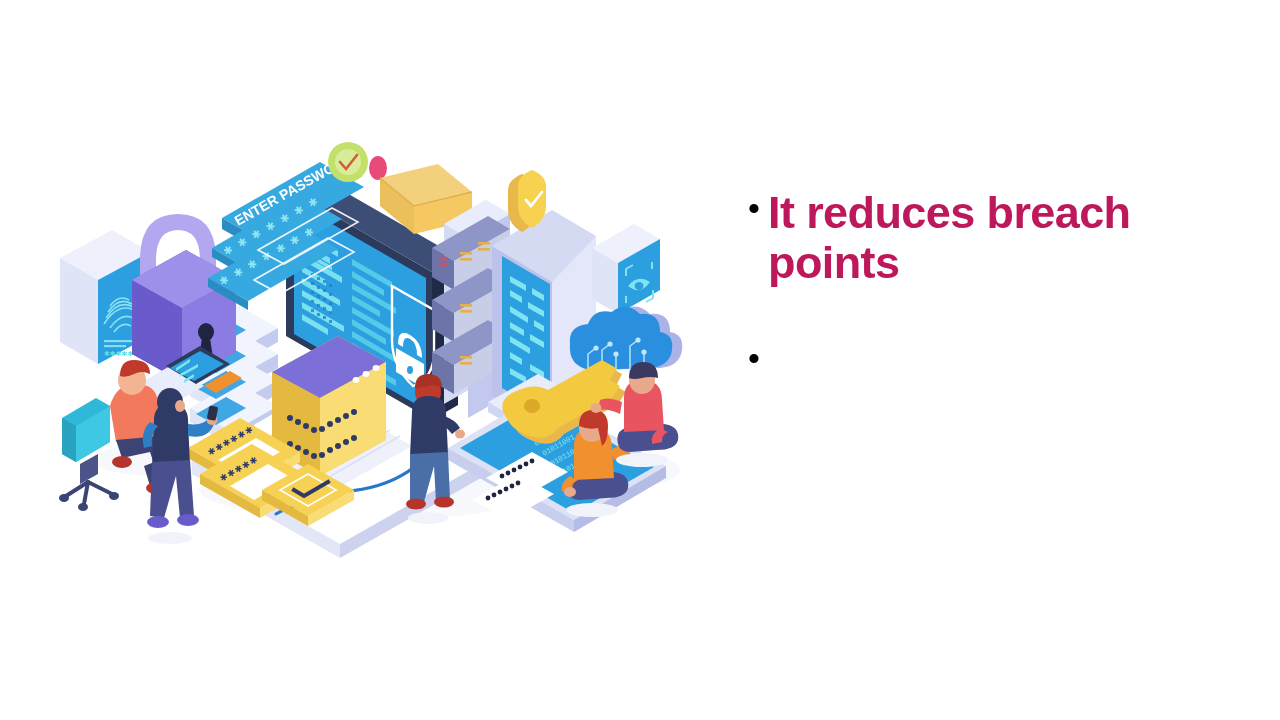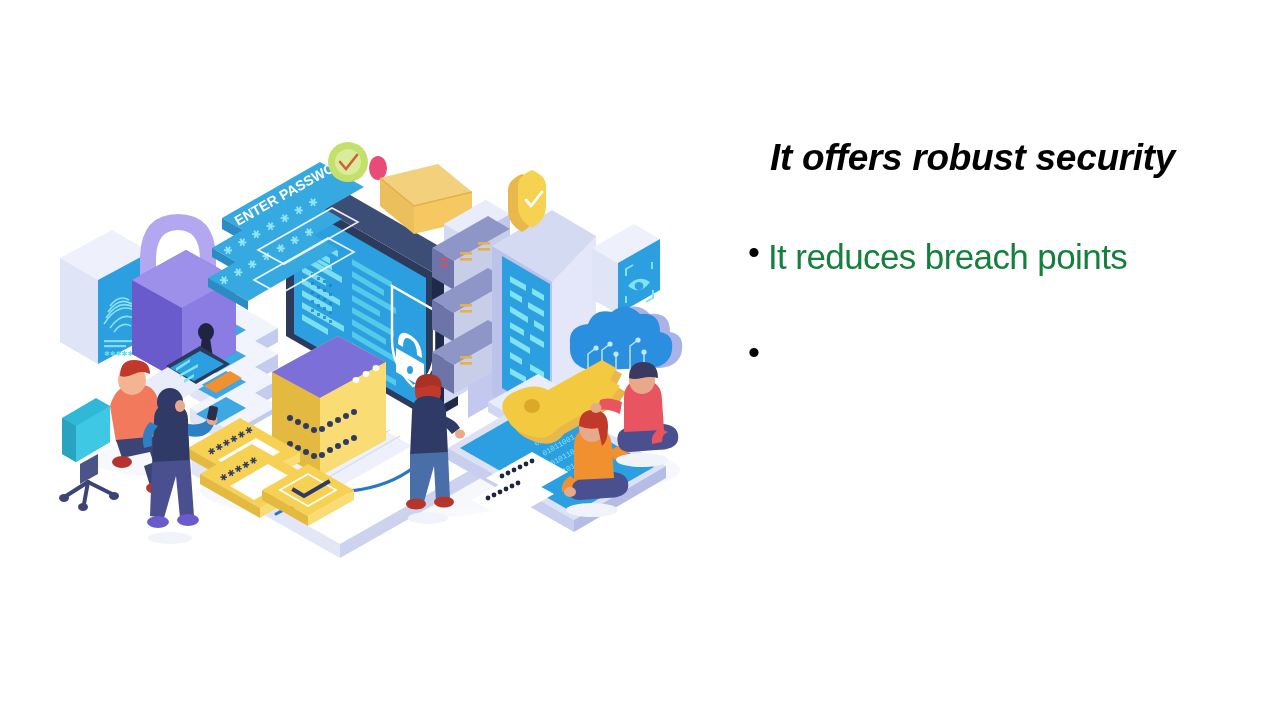--- a/index.html
+++ b/index.html
@@ -40,25 +40,25 @@
     margin-top: 46px;
   }
   .bullet-dot {
     font-size: 34px;
     line-height: 40px;
     width: 20px;
     flex: 0 0 20px;
     color: #000;
   }
   .bullet-text {
-    font-size: 35px;
+    font-size: 45px;
     line-height: 50px;
     letter-spacing: -0.6px;
-    font-weight: 400;
-    color: #15803d;
+    font-weight: 700;
+    color: #be185d;
   }
   #bullet-1 { margin-top: 52px; }
   #bullet-2 { margin-top: 50px; }
 
   
   #illustration {
     position: absolute;
     left: 40px; top: 130px;
     width: 650px; height: 430px;
   }
@@ -605,21 +605,20 @@
         <path d="M582 272 q-14 -6 -22 -2 l-2 10 q10 -2 22 4 Z" fill="#e8545f"></path>
         <ellipse cx="556" cy="278" rx="5.5" ry="5" fill="#e8a98a"></ellipse>
         <path d="M620 298 q-10 6 -8 16 l10 -2 q0 -8 6 -10 Z" fill="#e8545f"></path>
       </g>
 
     </svg>
   </div>
 
   <div id="text-col">
 
-    <h1 id="slide-title">It offers robust security</h1>
 
     <div class="bullet-row" id="bullet-1">
       <span class="bullet-dot">•</span>
       <span class="bullet-text">It reduces breach points</span>
     </div>
 
     <div class="bullet-row" id="bullet-2">
       <span class="bullet-dot">•</span>
     </div>
 

